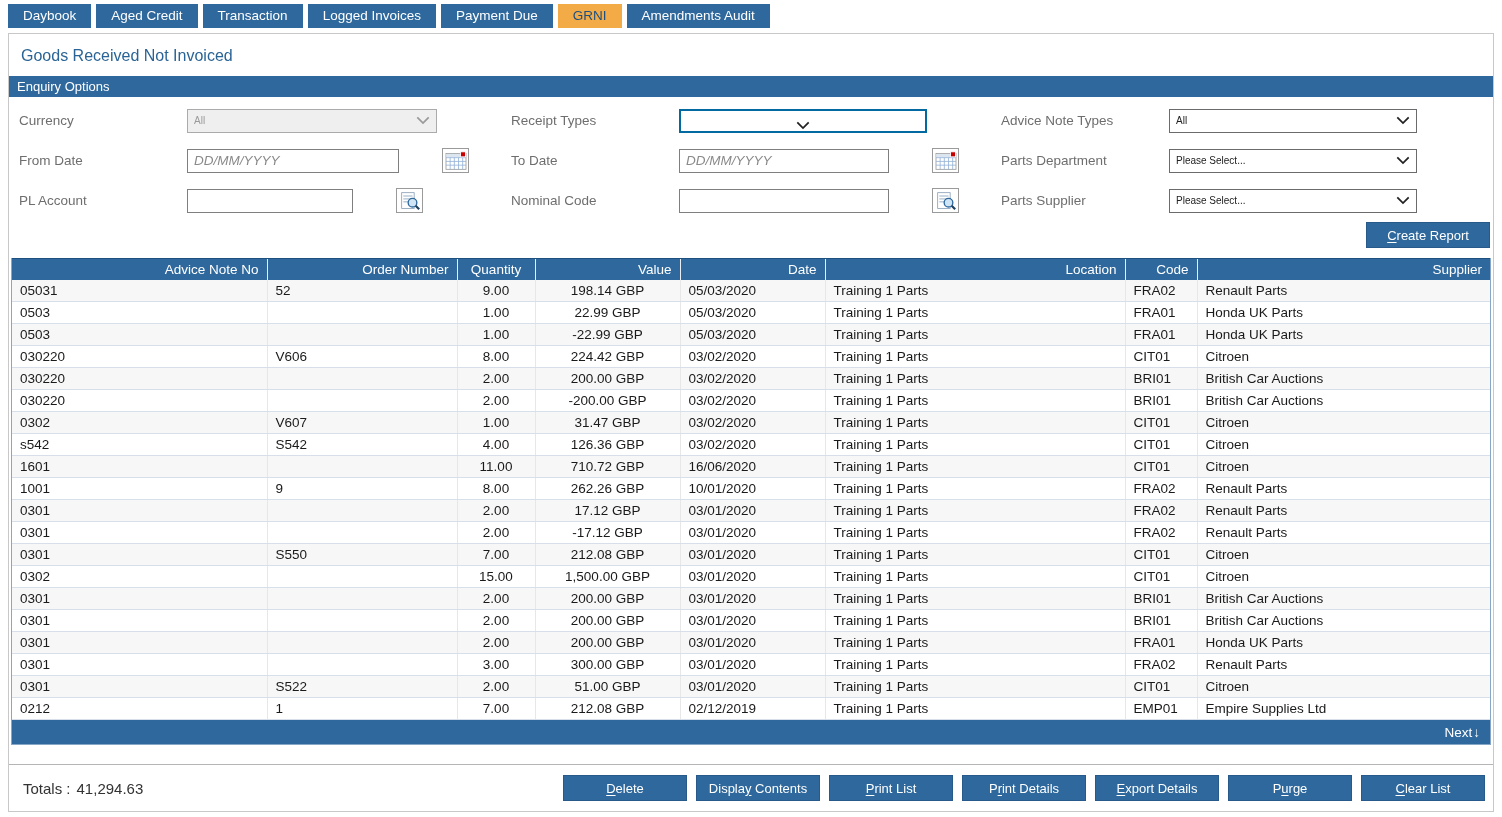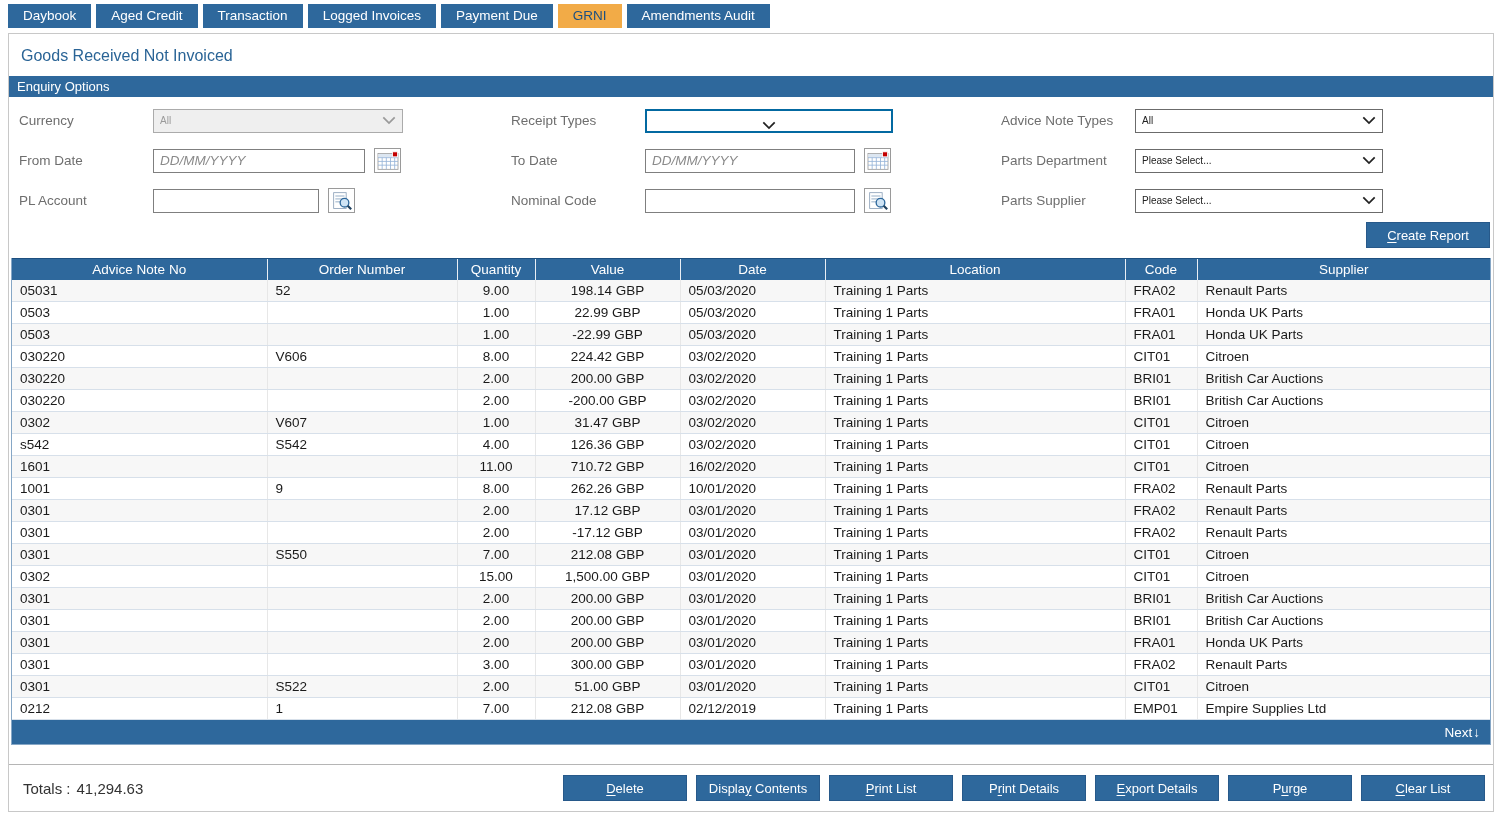--- a/index.html
+++ b/index.html
@@ -15,21 +15,21 @@
   
   .container { position:relative; margin:5px 8px 0 8px; height:779px;
     border:1px solid #c8c8c8; background:#fff; }
   .page-title { padding:13px 0 0 12px; font-size:16px; color:#2a6496; }
   .section-bar { margin-top:11px; height:21px; line-height:21px; padding-left:8px;
     background:#2e689c; color:#fff; font-size:13px; }
 
   
   .form-grid { display:grid; grid-template-columns:492px 490px 1fr;
     row-gap:15px; padding:11px 6px 0 10px; }
-  .field { display:flex; align-items:center; height:25px; }
+  .field { display:flex; align-items:center; height:25px;gap:34px; }
   .field .lbl { color:#6e6e6e; font-size:13.5px; flex:0 0 134px; }
   .ctl-input { height:24px; border:1px solid #7f7f7f; background:#fff; padding:0 6px;
     font-size:13.5px; font-family:"Liberation Sans",sans-serif; color:#222; }
   .ctl-input::placeholder { font-style:italic; color:#8a8a8a; }
   .dateinput { width:212px; }
   .shortinput { width:166px; }
   .midinput { width:210px; }
   .icon-btn { width:27px; height:25px; margin-left:9px; border:1px solid #9a9a9a;
     background:#fff; display:flex; align-items:center; justify-content:center; cursor:pointer; }
   .fakeselect { width:248px; height:24px; border:1px solid #6b6b6b; background:#fff;
@@ -45,21 +45,21 @@
   .create-row { display:flex; justify-content:flex-end; padding:9px 3px 0 0; }
 
   .btn { min-width:124px; height:26px; background:#2e689c; color:#fff; border:1px solid #27598a;
     font-size:13px; font-family:"Liberation Sans",sans-serif; cursor:pointer; padding:0 10px; }
   .btn u { text-underline-offset:2px; }
 
   
   .table-wrap { margin:10px 2px 0 2px; border:1px solid #86a7c6; border-top:none; }
   table { width:100%; border-collapse:collapse; table-layout:fixed; }
   thead th { background:#2e689c; color:#fff; font-weight:normal; font-size:13.5px;
-    text-align:center; padding:3px 8px; border-left:1px solid #e8eef5; border-top:1px solid #1d4f7f; }
+    text-align:right; padding:3px 8px; border-left:1px solid #e8eef5; border-top:1px solid #1d4f7f; }
   thead th:first-child { border-left:none; }
   thead th.al-r { } thead th.al-c { text-align:center; }
   tbody td { font-size:13.5px; padding:0 8px; height:21px; line-height:21px;
     border-bottom:1px solid #d7e0ea; border-left:1px solid #e7e7e7;
     white-space:nowrap; overflow:hidden; color:#1a1a1a; }
   tbody td:first-child { border-left:none; }
   tbody tr:nth-child(odd) { background:#f7f7f7; }
   tbody td.al-r { text-align:center; }
   .next-bar { height:24px; background:#2e689c; color:#fff; display:flex;
     justify-content:flex-end; align-items:center; padding-right:10px; gap:1px;
@@ -337,21 +337,21 @@
             <td>03/02/2020</td>
             <td>Training 1 Parts</td>
             <td>CIT01</td>
             <td>Citroen</td>
           </tr>
           <tr>
             <td>1601</td>
             <td></td>
             <td class="al-r">11.00</td>
             <td class="al-r">710.72 GBP</td>
-            <td>16/02/2020</td>
+            <td>16/06/2020</td>
             <td>Training 1 Parts</td>
             <td>CIT01</td>
             <td>Citroen</td>
           </tr>
           <tr>
             <td>1001</td>
             <td>9</td>
             <td class="al-r">8.00</td>
             <td class="al-r">262.26 GBP</td>
             <td>10/01/2020</td>

